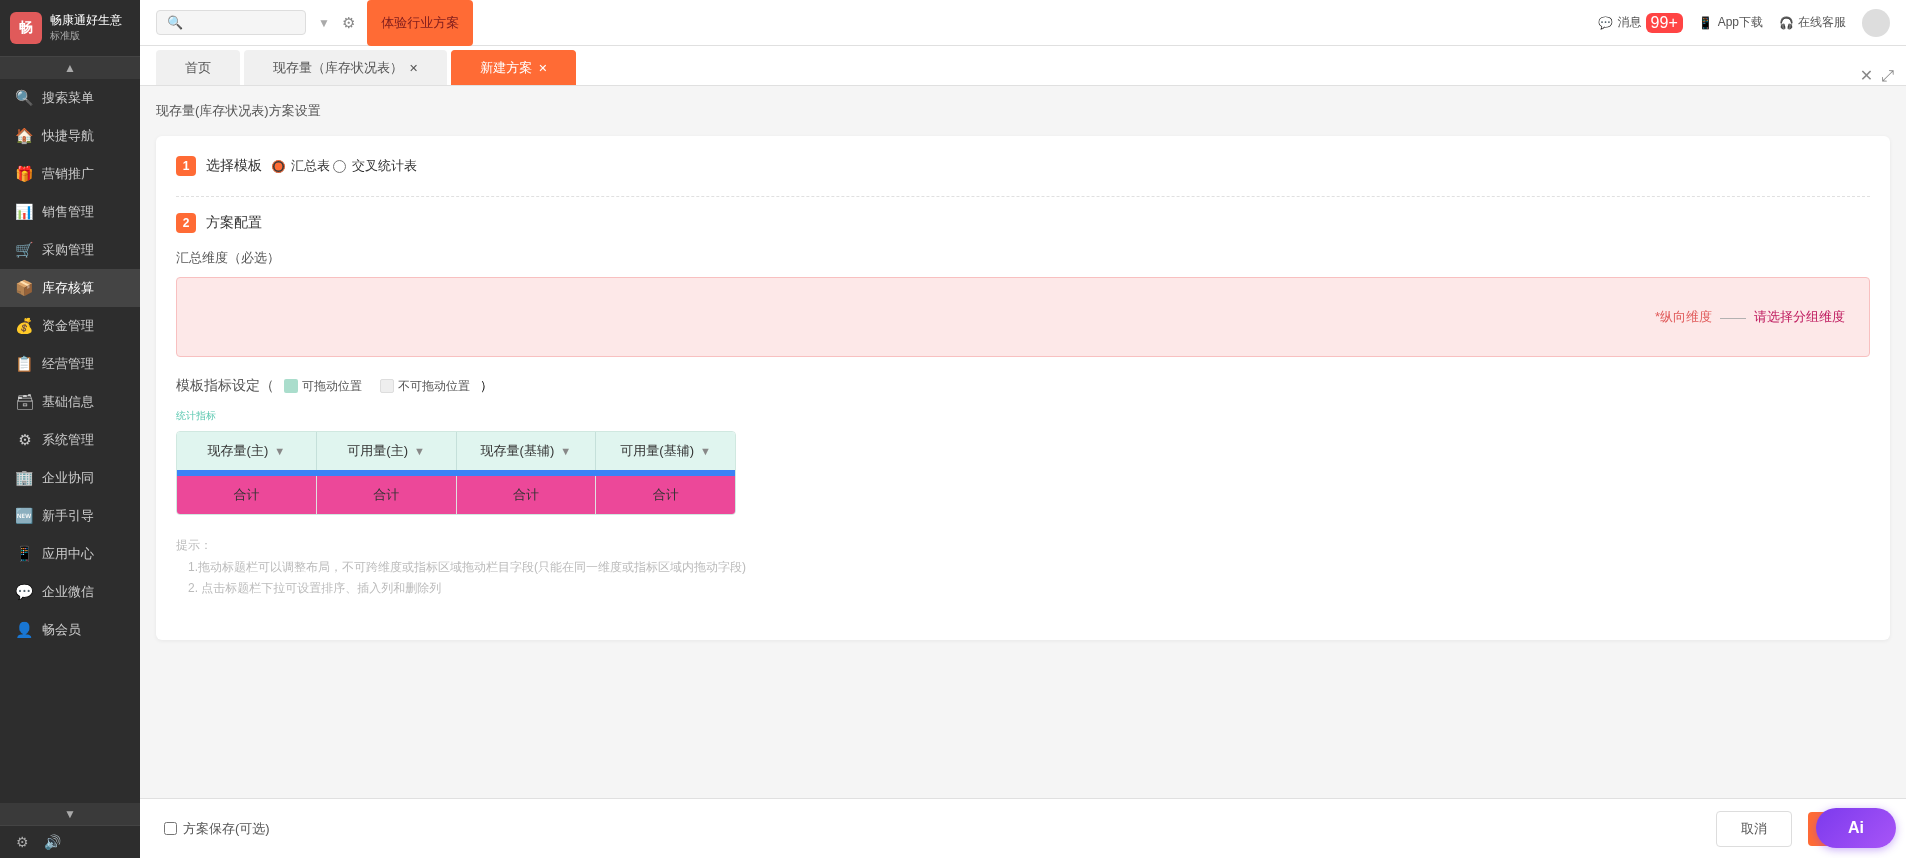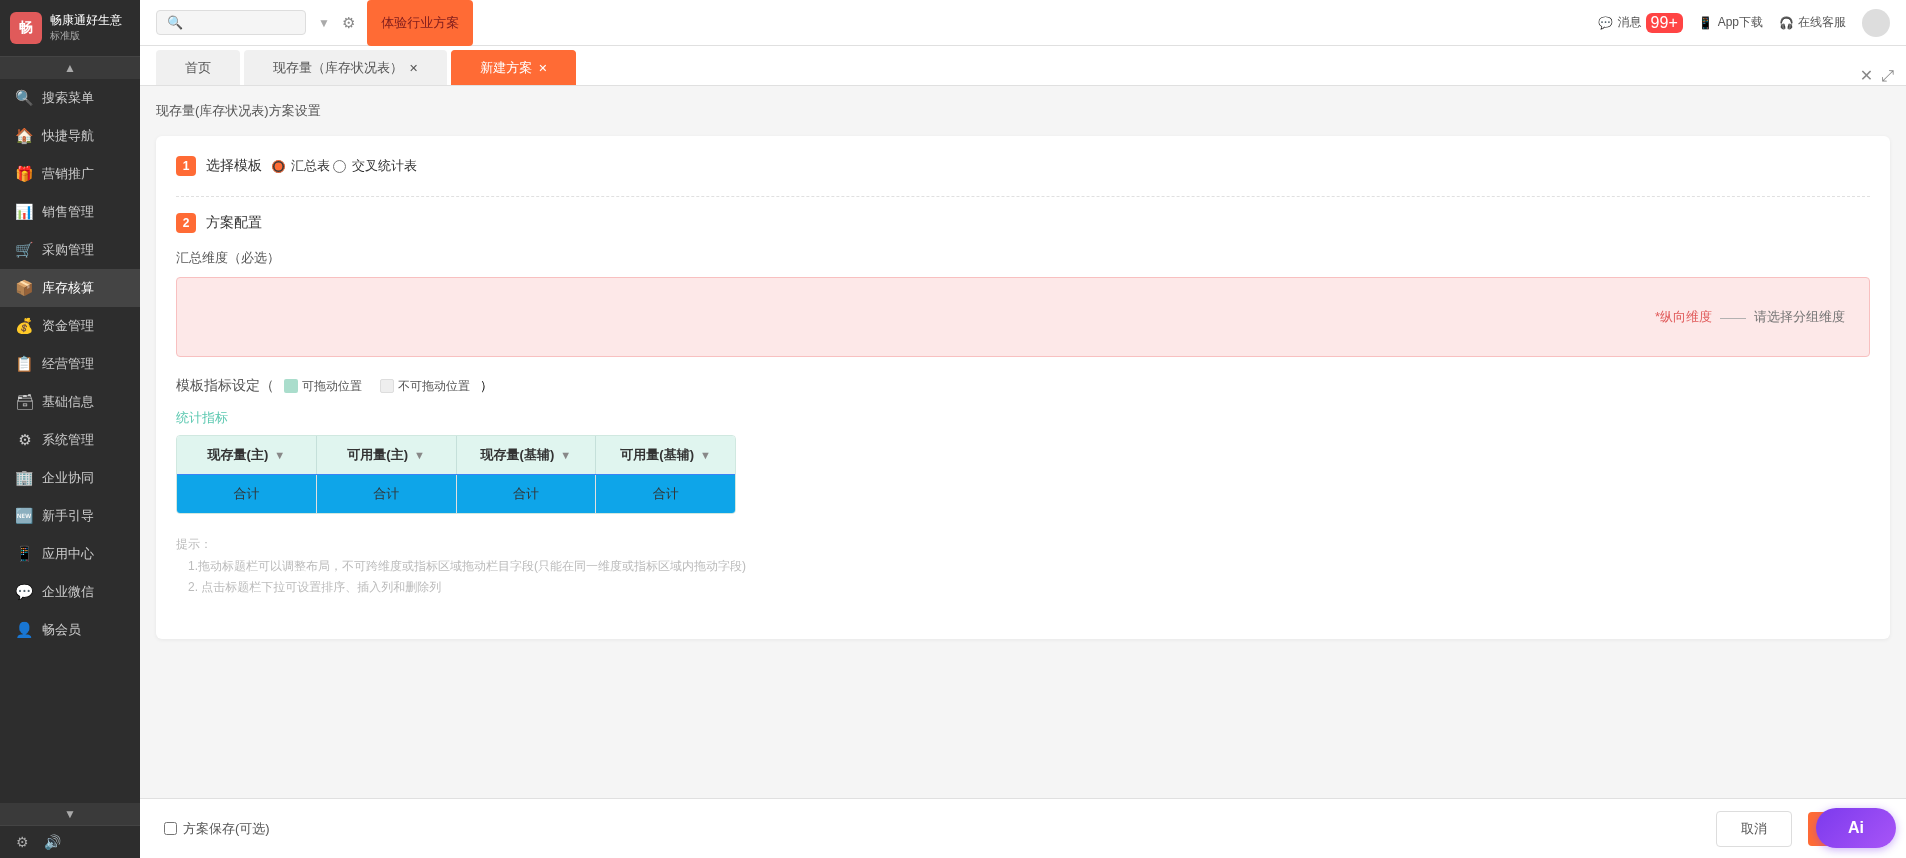--- a/index.html
+++ b/index.html
@@ -202,21 +202,21 @@
       background: #fde8e8;
       border: 1px solid #f8c0c0;
       border-radius: 4px;
       padding: 20px 24px;
       margin-bottom: 20px;
       min-height: 80px;
       display: flex;
       align-items: center;
       justify-content: flex-end;
     }
-    .pink-box-text { color: #737373; font-size: 13px; }
+    .pink-box-text { color: #be185d; font-size: 13px; }
     .pink-box-dash { color: #aaa; margin: 0 8px; }
 
     
     .template-row {
       display: flex;
       align-items: center;
       gap: 10px;
       margin-bottom: 14px;
     }
     .template-label { font-size: 14px; color: #555; }
@@ -237,49 +237,49 @@
       width: 14px; height: 14px;
       background: #eee;
       border: 1px solid #ddd;
       border-radius: 2px;
       display: inline-block;
     }
 
     
     .stat-section-title {
       color: #5bc8b0;
-      font-size: 13px;
+      font-size: 10px;
       font-weight: 500;
       margin-bottom: 8px;
     }
     .stat-table {
       border: 1px solid #d0e8e0;
       border-radius: 4px;
       overflow: hidden;
       width: 560px;
     }
     .stat-table-header {
       display: flex;
       background: #e0f5ef;
     }
     .stat-col {
       flex: 1;
       border-right: 1px solid #c5e0da;
       text-align: center;
       padding: 10px 6px;
       font-size: 13px;
       color: #333;
-      display: flex; align-items: center; justify-content: center; gap: 6px; font-weight: bold;
+      display: flex; align-items: center; justify-content: center; gap: 6px;
     }
     .stat-col:last-child { border-right: none; }
     .stat-col-chevron { color: #888; font-size: 11px; cursor: pointer; }
     .stat-table-body {
       display: flex;
-      background: #0ea5e9;
-      border-top: 1px solid #3b82f6;
+      background: #ec4899;
+      border-top: 6px solid #3b82f6;
     }
     .stat-body-col {
       flex: 1;
       border-right: 1px solid #e0e0e0;
       text-align: center;
       padding: 10px 6px;
       font-size: 13px;
       color: #333;
     }
     .stat-body-col:last-child { border-right: none; }

